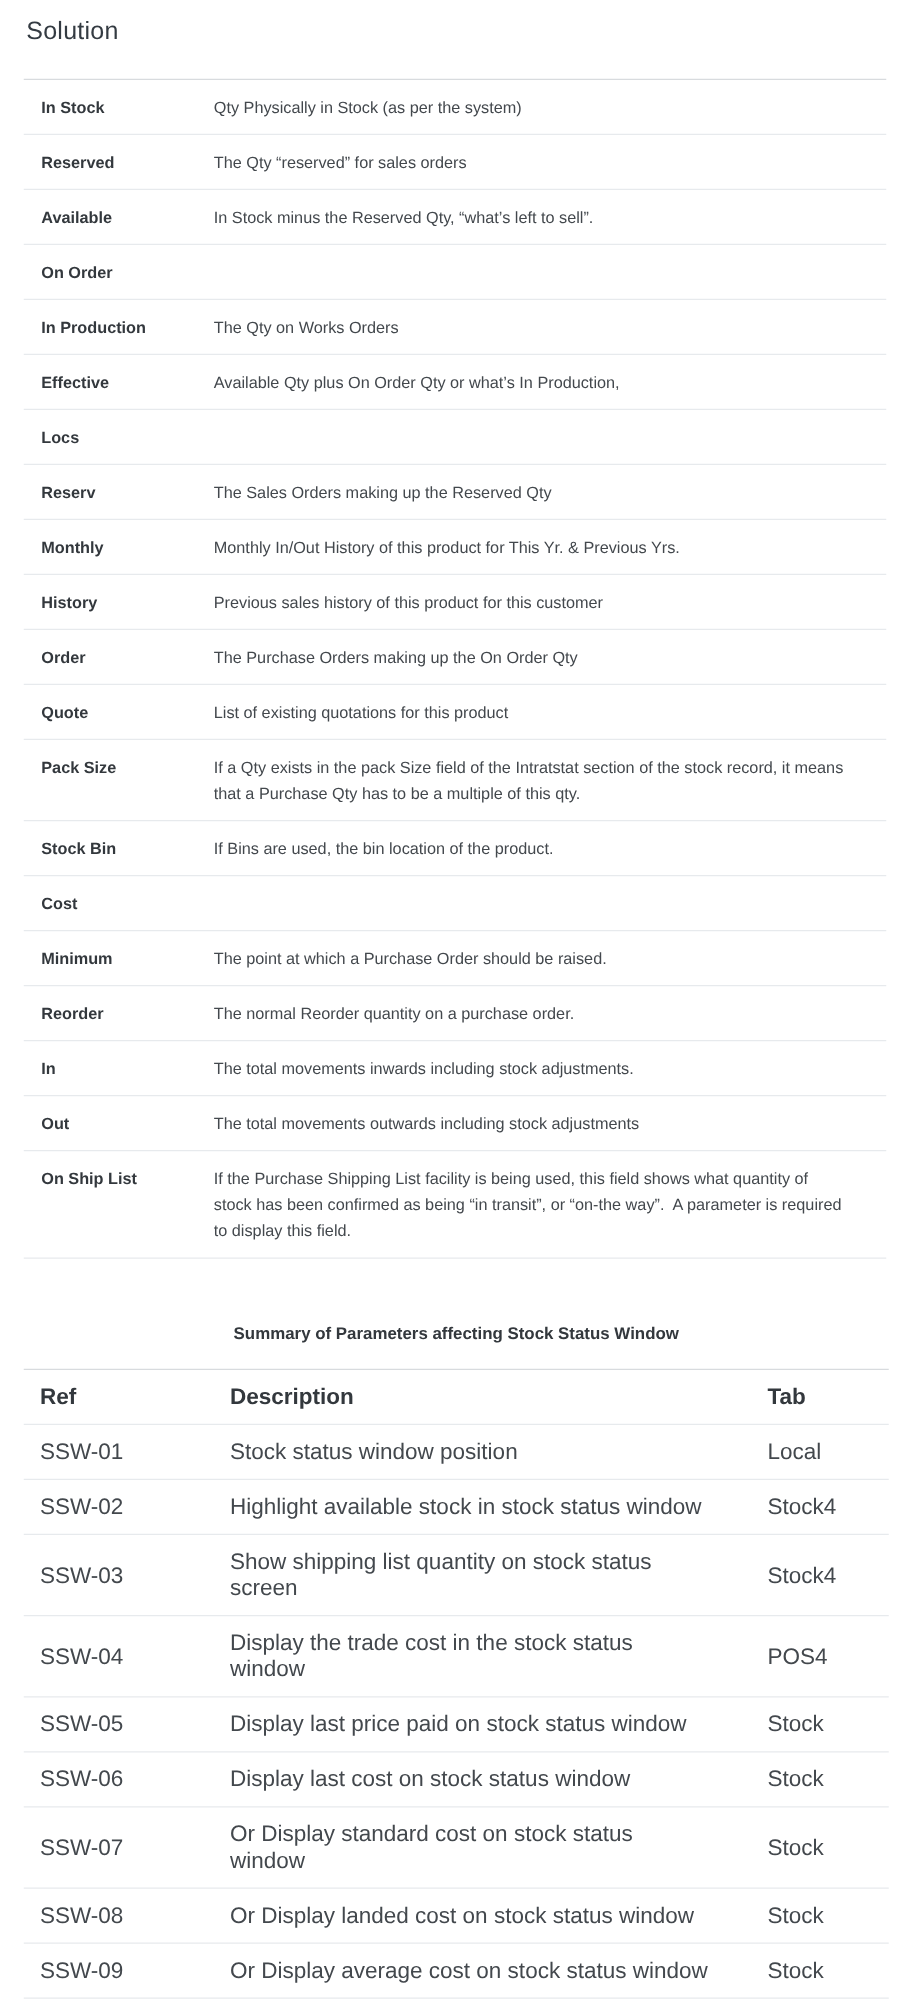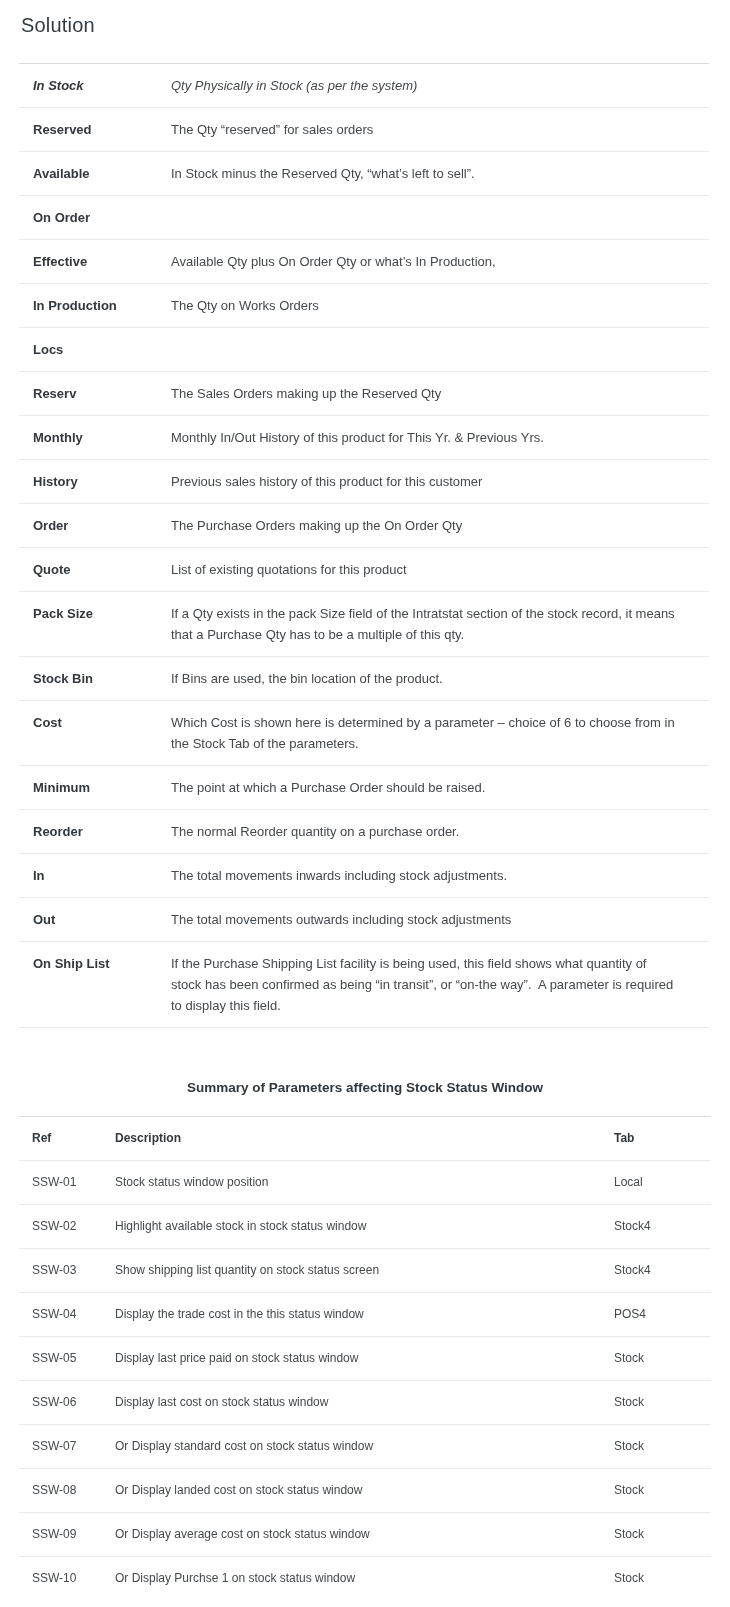--- a/index.html
+++ b/index.html
@@ -31,21 +31,21 @@
     margin: 27px 21px 0 19px;
     border-top: 1px solid #d8dbde;
     border-bottom: 1px solid #e7eaed;
   }
   .def-row {
     display: flex;
     align-items: flex-start;
     border-top: 1px solid #e7eaed;
     padding: 11px 0;
   }
-  div.def-row:first-of-type { border-top: none; font-style: italic; }
+  div.def-row:first-of-type { border-top: none; }
   .def-term {
     flex: none;
     width: 152px;
     padding-left: 14px;
     box-sizing: border-box;
     font-size: 13px;
     line-height: 21px;
     font-weight: 700;
     color: #33383d;
   }
@@ -68,32 +68,33 @@
   }
   .param-table {
     margin: 0 19px 0 19px;
     border-top: 1px solid #d8dbde;
   }
   .param-row {
     display: flex;
     align-items: center;
     border-top: 1px solid #e7eaed;
     padding: 11px 0;
-    font-size: 12px;
+    font-size: 18px;
     line-height: 21px;
+    gap: 44px;
   }
   div.param-row:first-of-type { border-top: none; }
   .param-row.param-header { font-weight: 700; color: #33383d; }
   .col-ref {
     flex: none;
     width: 96px;
     padding-left: 13px;
     box-sizing: border-box;
   }
-  .col-desc { flex: 1; }
+  .col-desc { flex: 1; margin-left: 25px; }
   .col-tab {
     flex: none;
     width: 97px;
   }
 </style>
 </head>
 <body>
 
 <div class="page">
 
@@ -110,28 +111,28 @@
         <div class="def-desc">The Qty “reserved” for sales orders</div>
       </div>
       <div class="def-row">
         <div class="def-term">Available</div>
         <div class="def-desc">In Stock minus the Reserved Qty, “what’s left to sell”.</div>
       </div>
       <div class="def-row">
         <div class="def-term">On Order</div>
       </div>
       <div class="def-row">
+        <div class="def-term">In Production</div>
+        <div class="def-desc">The Qty on Works Orders</div>
+      </div>
+      <div class="def-row">
         <div class="def-term">Effective</div>
         <div class="def-desc">Available Qty plus On Order Qty or what’s In Production,</div>
       </div>
       <div class="def-row">
-        <div class="def-term">In Production</div>
-        <div class="def-desc">The Qty on Works Orders</div>
-      </div>
-      <div class="def-row">
         <div class="def-term">Locs</div>
       </div>
       <div class="def-row">
         <div class="def-term">Reserv</div>
         <div class="def-desc">The Sales Orders making up the Reserved Qty</div>
       </div>
       <div class="def-row">
         <div class="def-term">Monthly</div>
         <div class="def-desc">Monthly In/Out History of this product for This Yr. &amp; Previous Yrs.</div>
       </div>
@@ -150,21 +151,20 @@
       <div class="def-row">
         <div class="def-term">Pack Size</div>
         <div class="def-desc">If a Qty exists in the pack Size field of the Intratstat section of the stock record, it means that a Purchase Qty has to be a multiple of this qty.</div>
       </div>
       <div class="def-row">
         <div class="def-term">Stock Bin</div>
         <div class="def-desc">If Bins are used, the bin location of the product.</div>
       </div>
       <div class="def-row">
         <div class="def-term">Cost</div>
-        <div class="def-desc">Which Cost is shown here is determined by a parameter – choice of 6 to choose from in the Stock Tab of the parameters.</div>
       </div>
       <div class="def-row">
         <div class="def-term">Minimum</div>
         <div class="def-desc">The point at which a Purchase Order should be raised.</div>
       </div>
       <div class="def-row">
         <div class="def-term">Reorder</div>
         <div class="def-desc">The normal Reorder quantity on a purchase order.</div>
       </div>
       <div class="def-row">
@@ -200,21 +200,21 @@
         <div class="col-desc">Highlight available stock in stock status window</div>
         <div class="col-tab">Stock4</div>
       </div>
       <div class="param-row">
         <div class="col-ref">SSW-03</div>
         <div class="col-desc">Show shipping list quantity on stock status screen</div>
         <div class="col-tab">Stock4</div>
       </div>
       <div class="param-row">
         <div class="col-ref">SSW-04</div>
-        <div class="col-desc">Display the trade cost in the this status window</div>
+        <div class="col-desc">Display the trade cost in the stock status window</div>
         <div class="col-tab">POS4</div>
       </div>
       <div class="param-row">
         <div class="col-ref">SSW-05</div>
         <div class="col-desc">Display last price paid on stock status window</div>
         <div class="col-tab">Stock</div>
       </div>
       <div class="param-row">
         <div class="col-ref">SSW-06</div>
         <div class="col-desc">Display last cost on stock status window</div>

